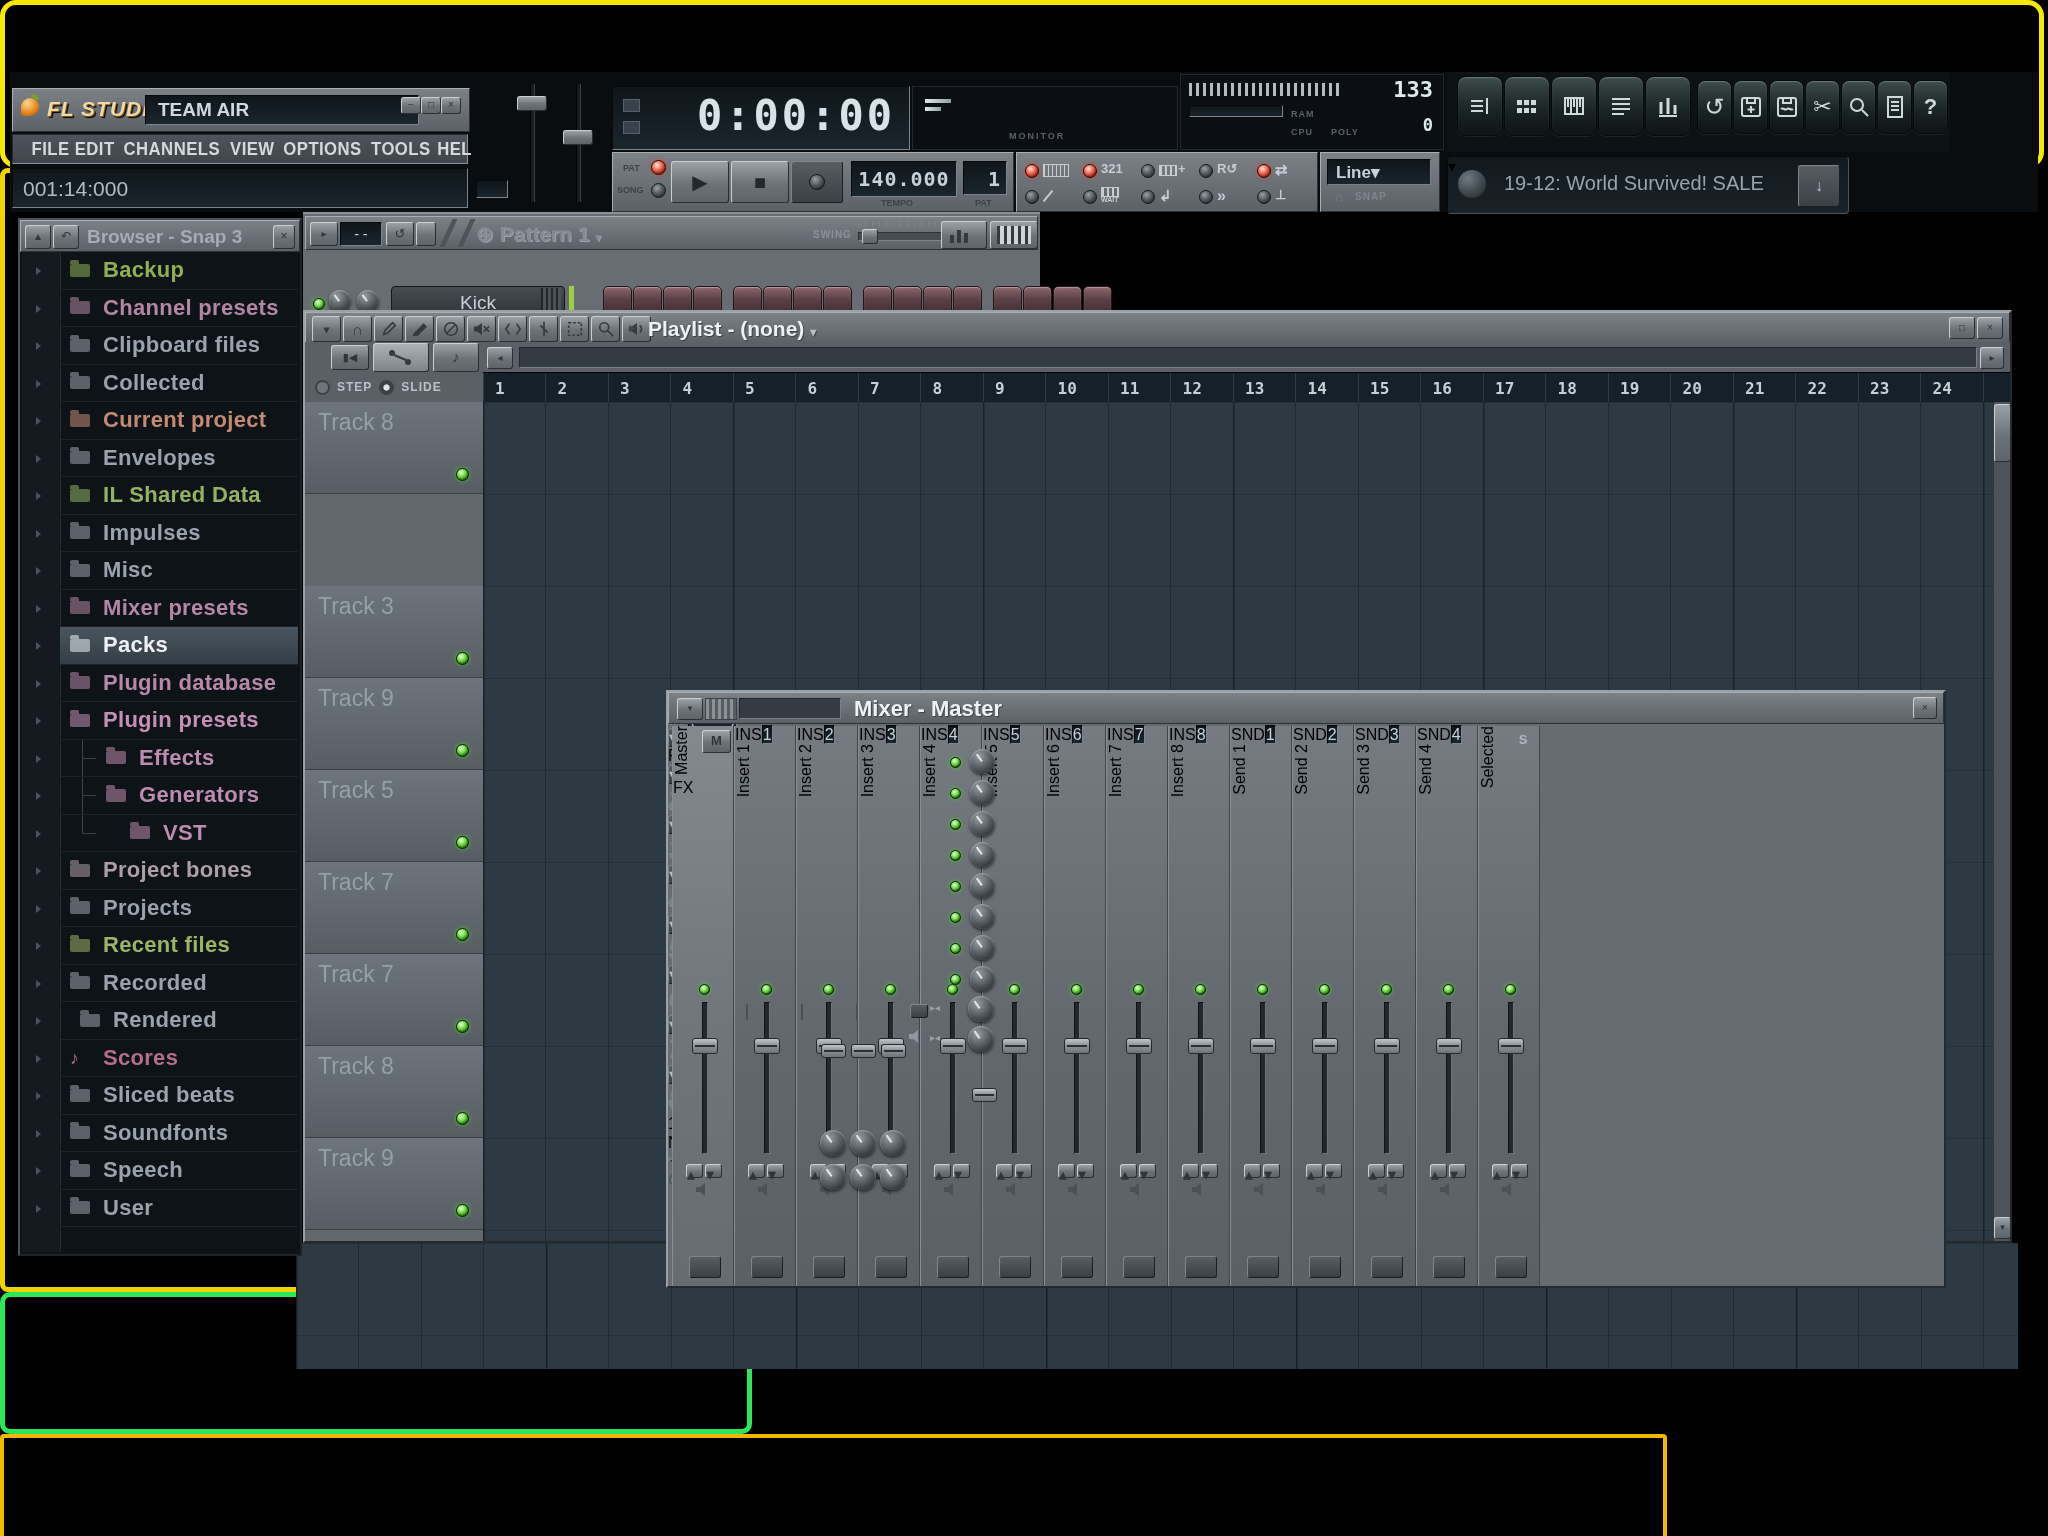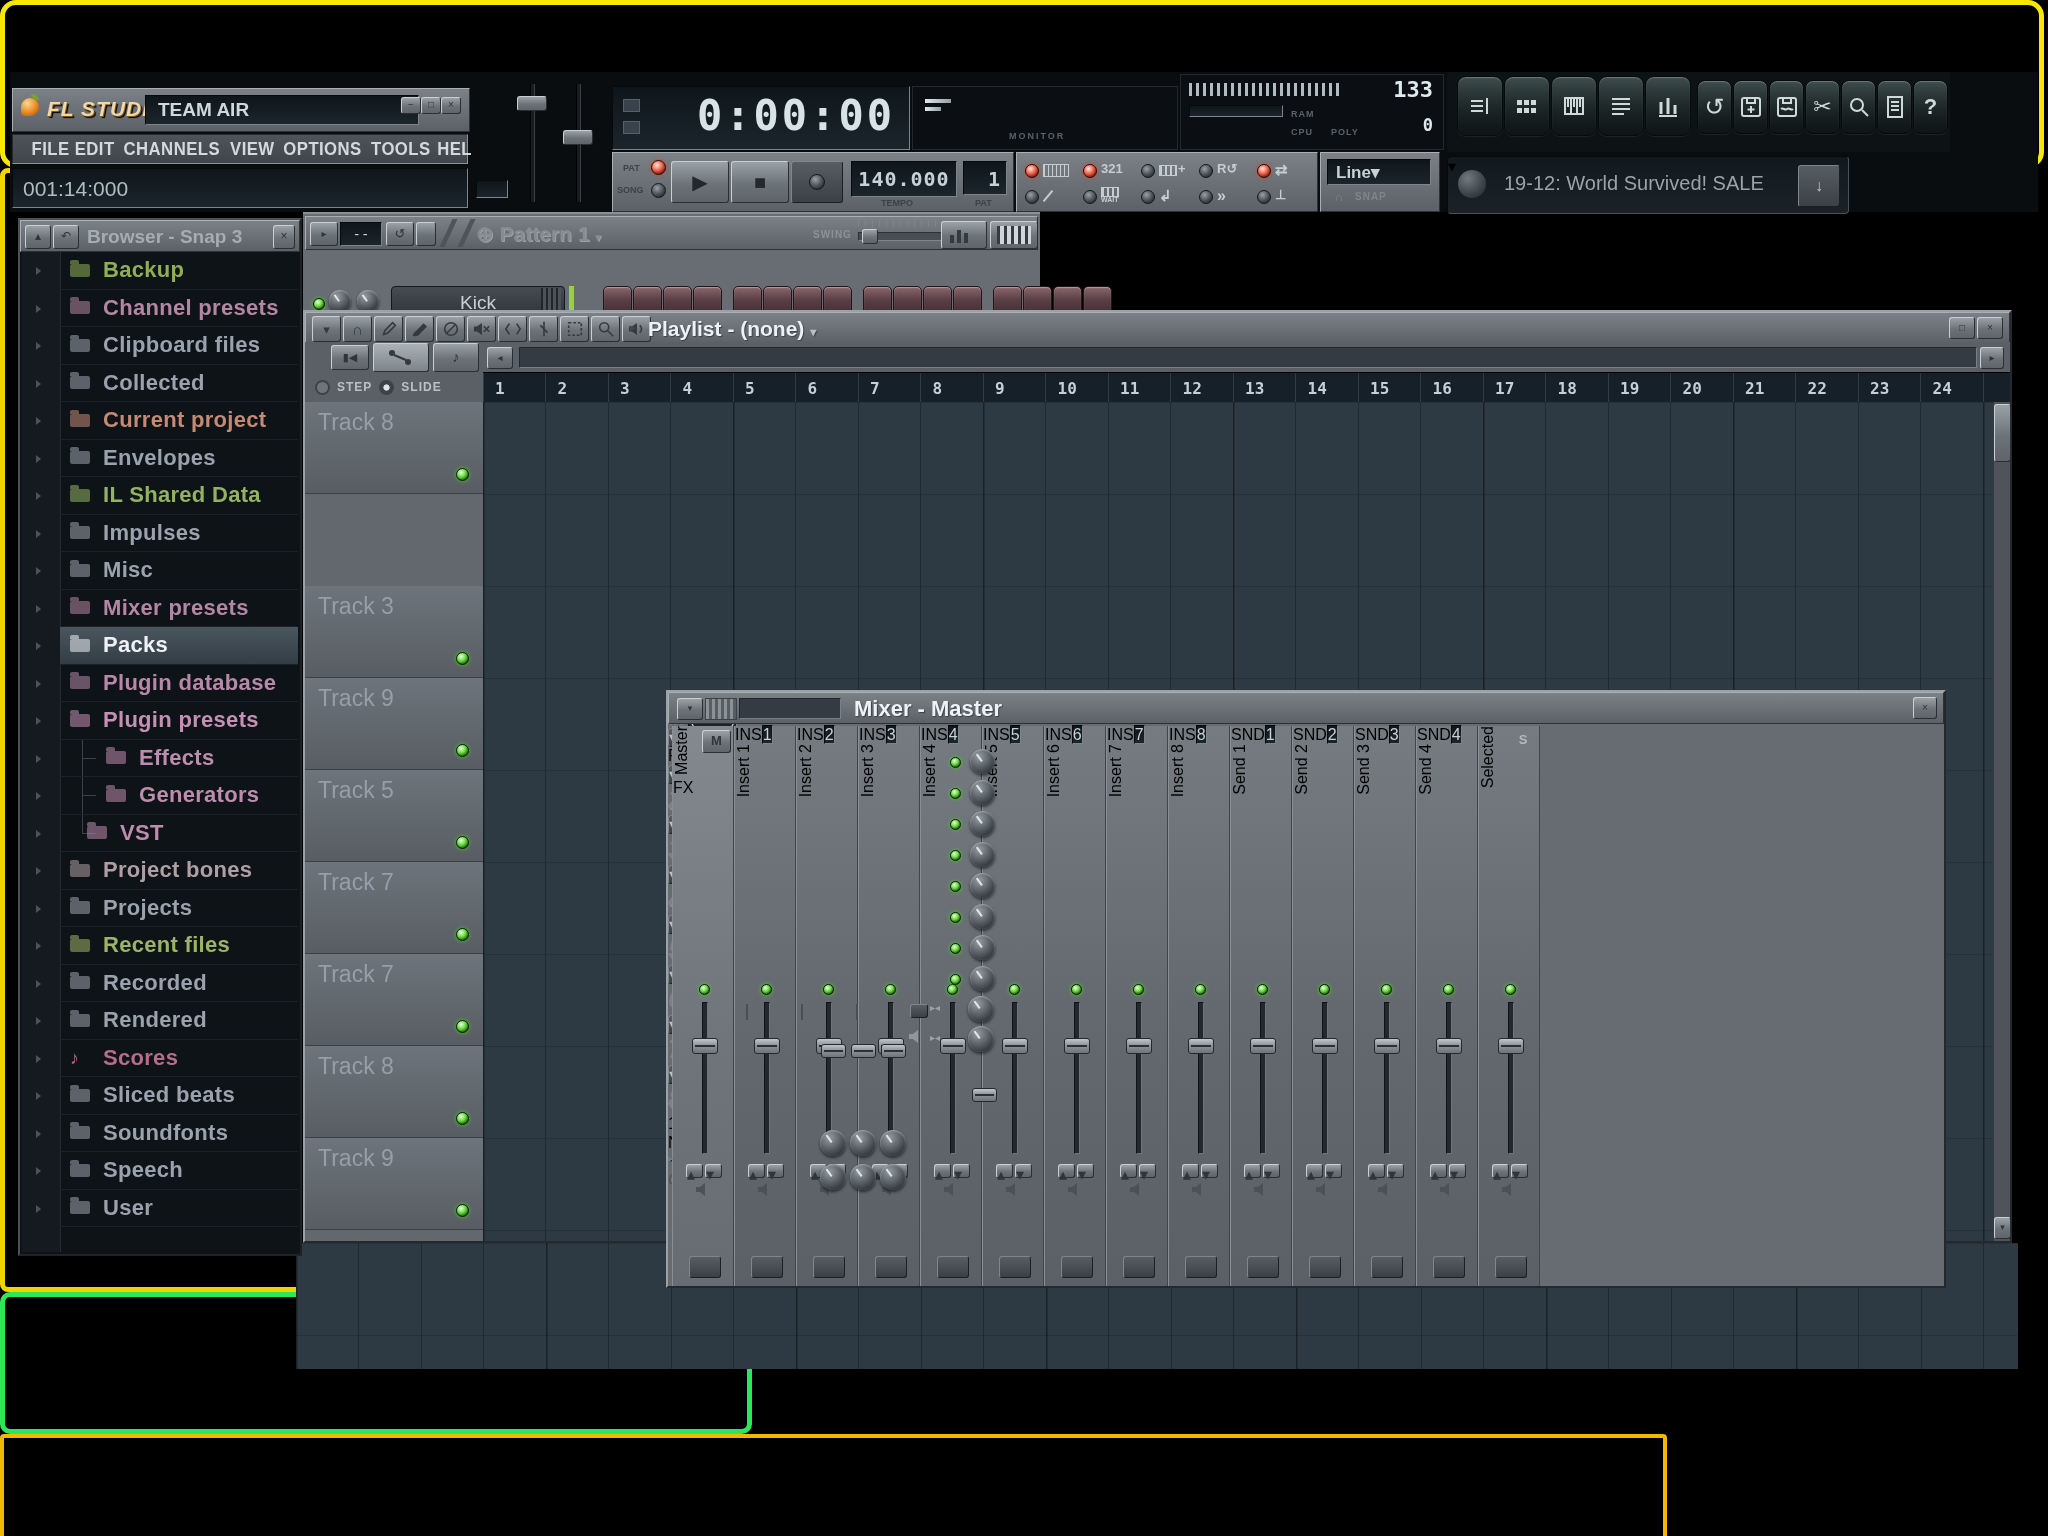--- a/index.html
+++ b/index.html
@@ -522,21 +522,21 @@
           <span class="treestub"></span>
           <span class="bicon" style="background: rgb(189, 140, 174); opacity: 0.55;"></span>
           <span style="color: rgb(189, 140, 174);">Effects</span>
         </div>
         <div class="brow" style="padding-left: 46px;">
           <span class="treeline"></span>
           <span class="treestub"></span>
           <span class="bicon" style="background: rgb(189, 140, 174); opacity: 0.55;"></span>
           <span style="color: rgb(189, 140, 174);">Generators</span>
         </div>
-        <div class="brow" style="padding-left: 27px;">
+        <div class="brow" style="padding-left: 70px;">
           <span class="treeline" style="bottom: 50%;"></span>
           <span class="treestub"></span>
           <span class="bicon" style="background: rgb(189, 140, 174); opacity: 0.55;"></span>
           <span style="color: rgb(189, 140, 174);">VST</span>
         </div>
         <div class="brow" style="padding-left: 10px;">
           <span class="bicon" style="background: rgb(175, 159, 164); opacity: 0.55;"></span>
           <span style="color: rgb(175, 159, 164);">Project bones</span>
         </div>
         <div class="brow" style="padding-left: 10px;">
@@ -544,21 +544,21 @@
           <span style="color: rgb(154, 163, 173);">Projects</span>
         </div>
         <div class="brow" style="padding-left: 10px;">
           <span class="bicon" style="background: rgb(156, 180, 104); opacity: 0.55;"></span>
           <span style="color: rgb(156, 180, 104);">Recent files</span>
         </div>
         <div class="brow" style="padding-left: 10px;">
           <span class="bicon" style="background: rgb(154, 163, 173); opacity: 0.55;"></span>
           <span style="color: rgb(154, 163, 173);">Recorded</span>
         </div>
-        <div class="brow" style="padding-left: 10px;">
+        <div class="brow" style="padding-left: 20px;">
           <span class="bicon" style="background: rgb(154, 163, 173); opacity: 0.55;"></span>
           <span style="color: rgb(154, 163, 173);">Rendered</span>
         </div>
         <div class="brow" style="padding-left: 10px;">
           <span class="bicon noicon" style="background: none; opacity: 1; color: rgb(181, 110, 136); font-size: 18px; height: 20px;">♪</span>
           <span style="color: rgb(181, 110, 136);">Scores</span>
         </div>
         <div class="brow" style="padding-left: 10px;">
           <span class="bicon" style="background: rgb(154, 163, 173); opacity: 0.55;"></span>
           <span style="color: rgb(154, 163, 173);">Sliced beats</span>

